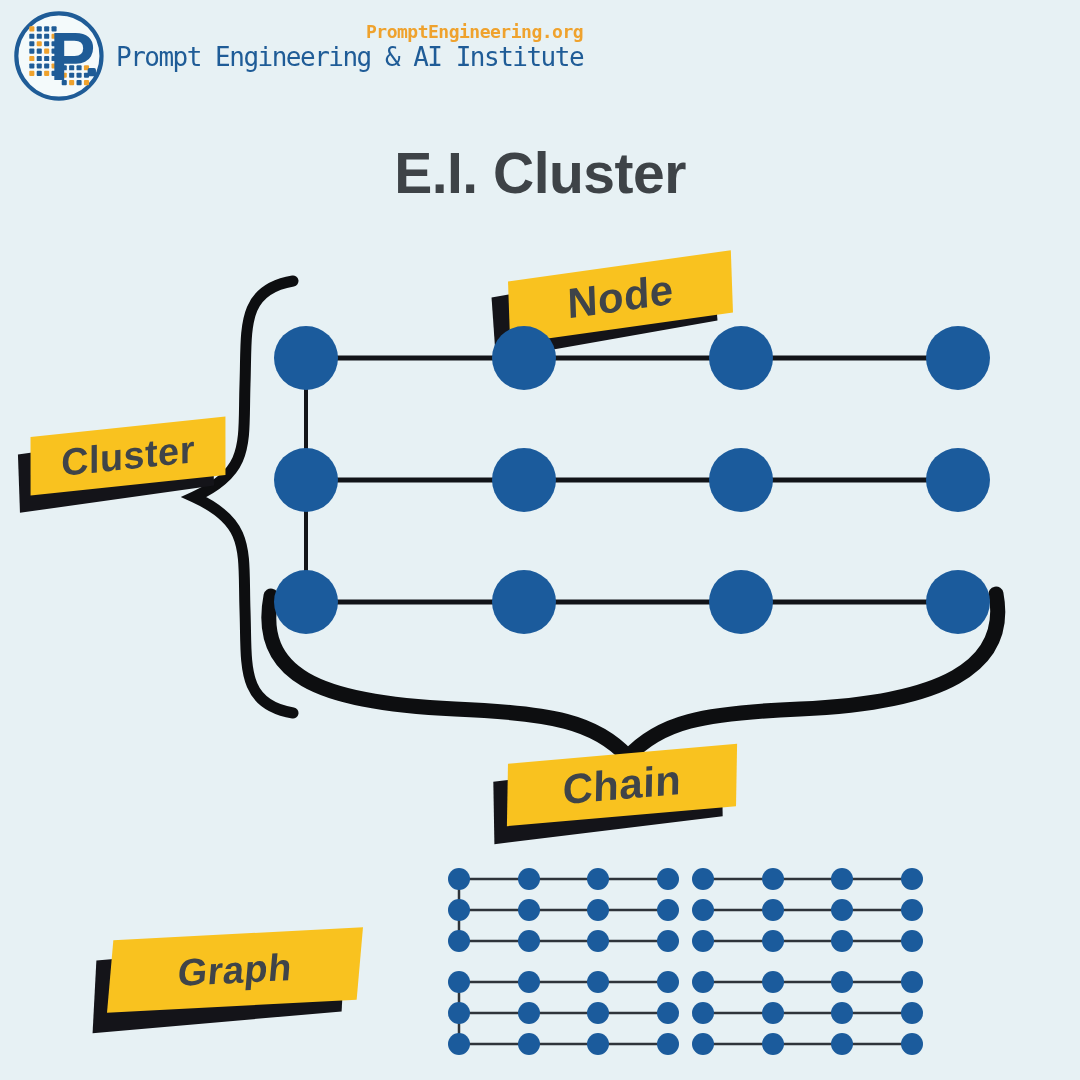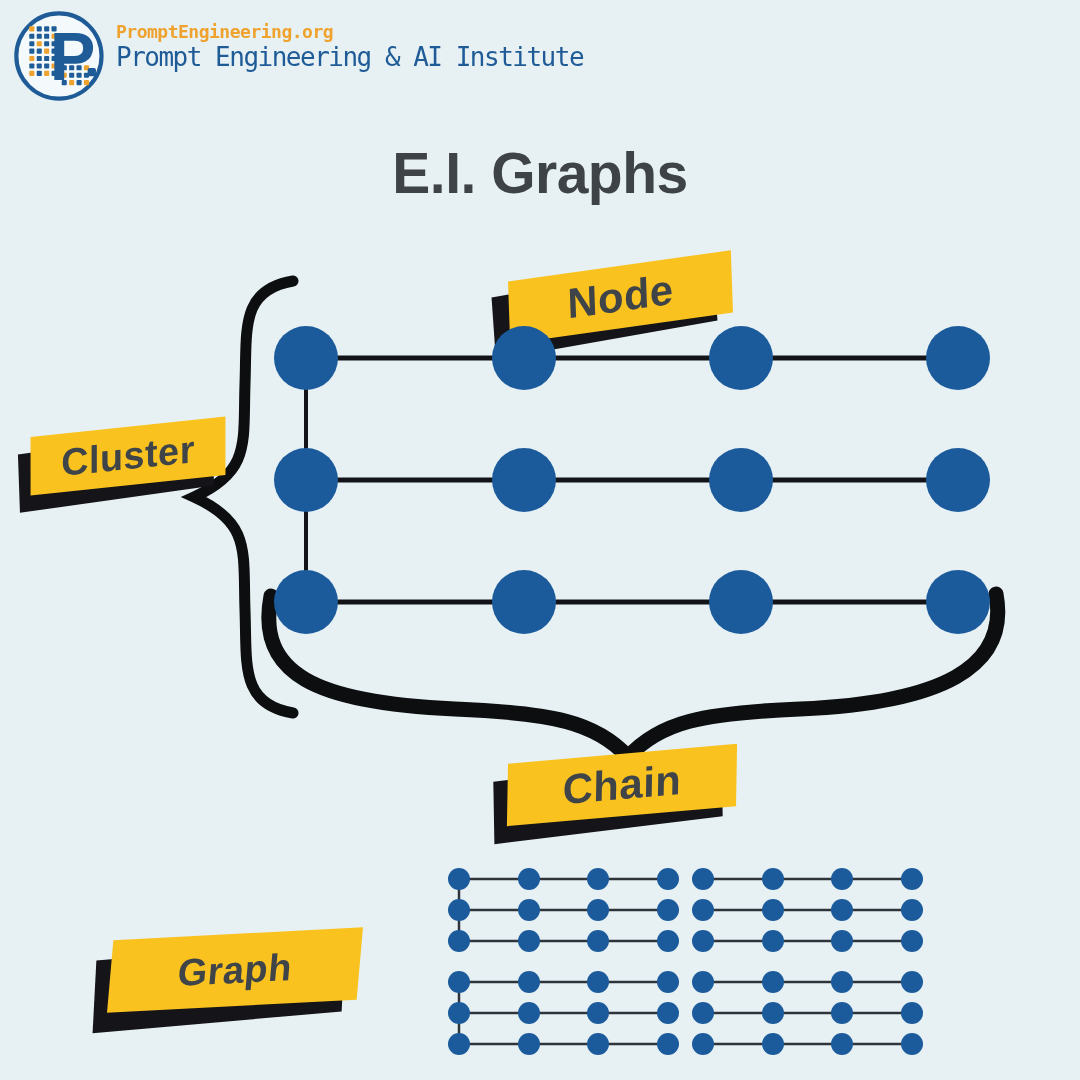--- a/index.html
+++ b/index.html
@@ -10,21 +10,21 @@
     overflow:hidden;
     font-family:"Liberation Sans",sans-serif;
   }
 
   
   .header{
     position:absolute;left:8px;top:6px;
     display:flex;align-items:flex-start;gap:8px;
   }
   .logo-svg{display:block;}
-  .header-text{margin-top:16px;}
+  .header-text{margin-top:16px;text-align:right;}
   .site-url{
     font-family:"DejaVu Sans Mono",monospace;
     font-weight:700;font-size:18px;line-height:20px;
     letter-spacing:-0.5px;
     color:var(--logo-orange,#EFA22D);
   }
   .org-name{
     font-family:"DejaVu Sans Mono",monospace;
     font-weight:400;font-size:26px;line-height:30px;
     letter-spacing:-1.5px;
@@ -135,21 +135,21 @@
         </g>
       <text id="logo-letter" x="45" y="80" font-family="Liberation Sans, sans-serif" font-weight="700" font-size="74" fill="#1F5C97">P</text>
       <rect x="86" y="67" width="9" height="9" rx="2" fill="#1F5C97"></rect>
     </svg>
     <div class="header-text">
       <div class="site-url">PromptEngineering.org</div>
       <div class="org-name">Prompt Engineering &amp; AI Institute</div>
     </div>
   </div>
 
-  <div class="title">E.I. Graphs</div>
+  <div class="title">E.I. Cluster</div>
 
   <div class="tag tag-node">
     <div class="tag-shadow"></div>
     <div class="tag-face">
       <span class="tag-text">Node</span>
     </div>
   </div>
 
   <svg class="diagram-svg" width="1080" height="1080" viewBox="0 0 1080 1080">
 

